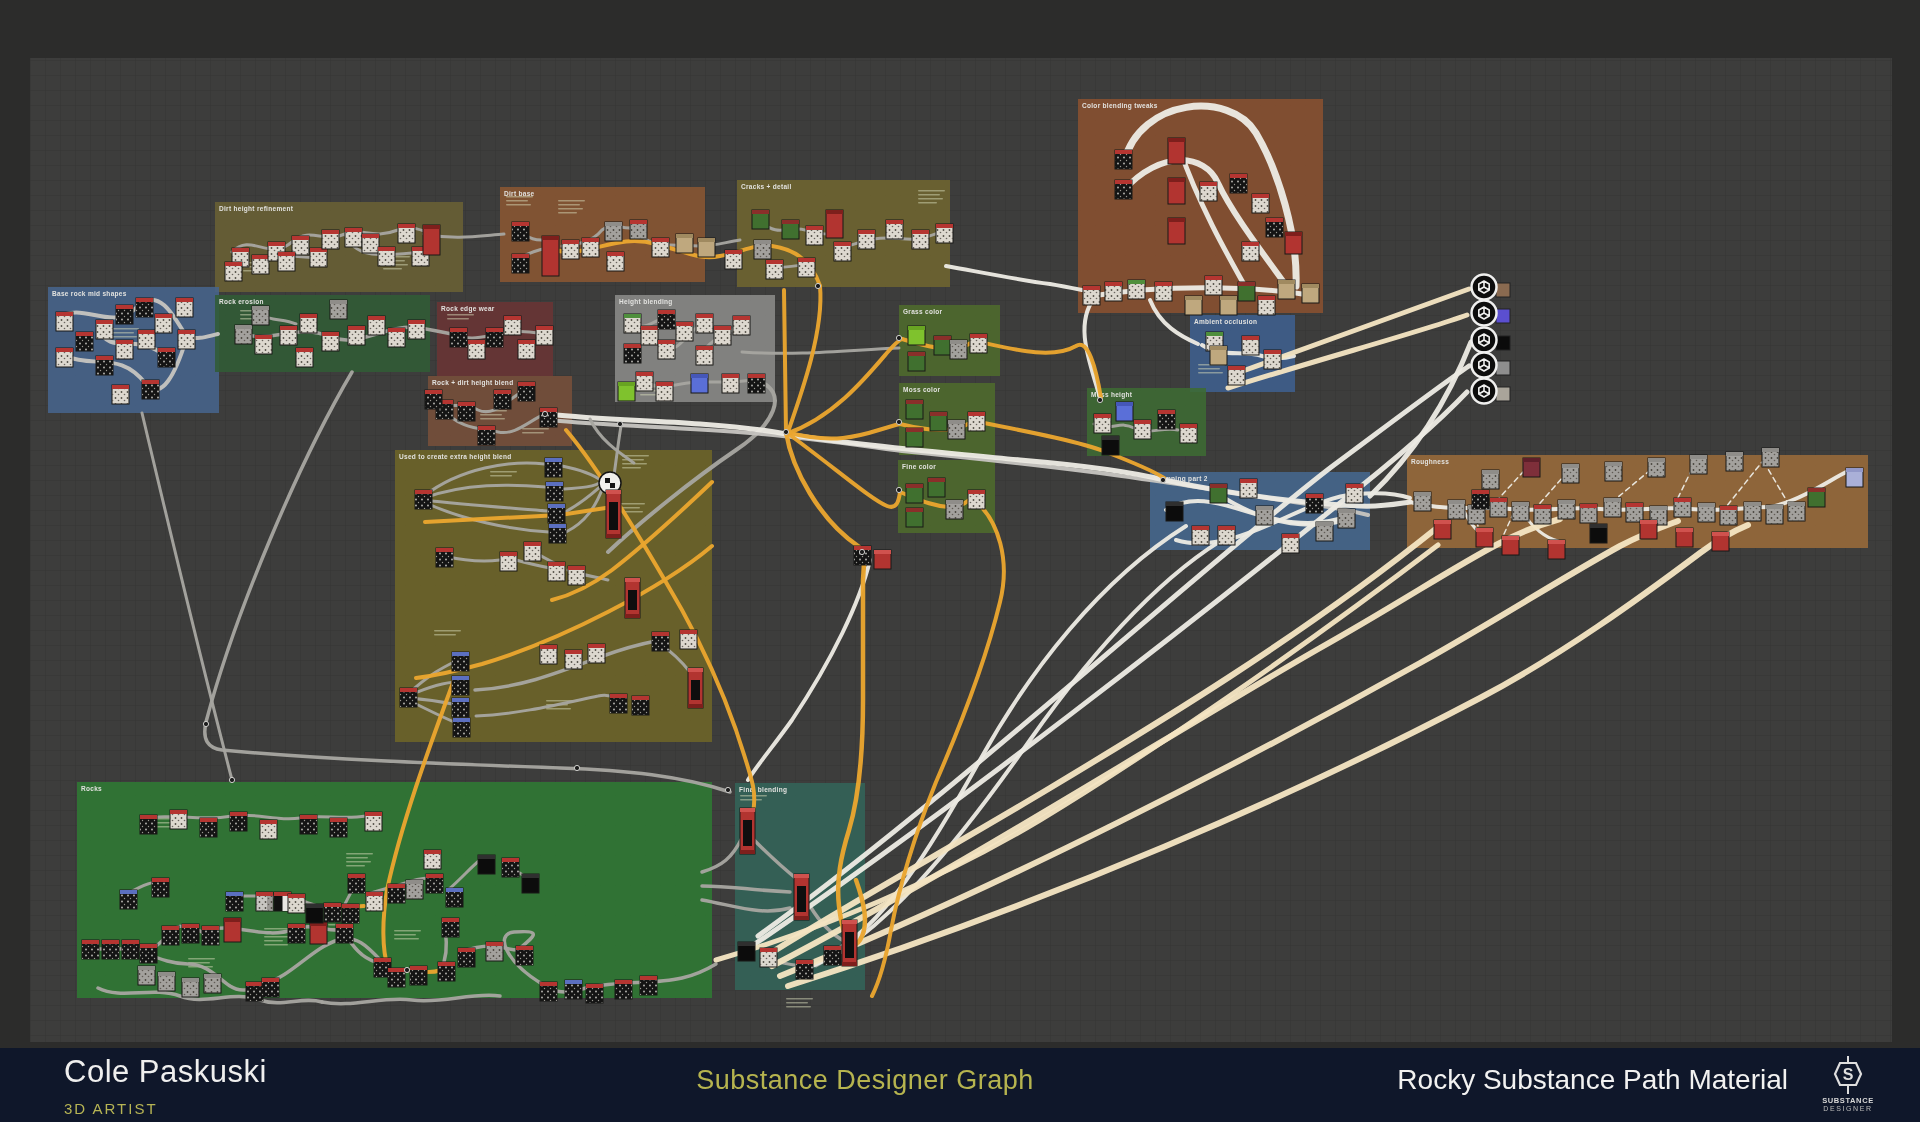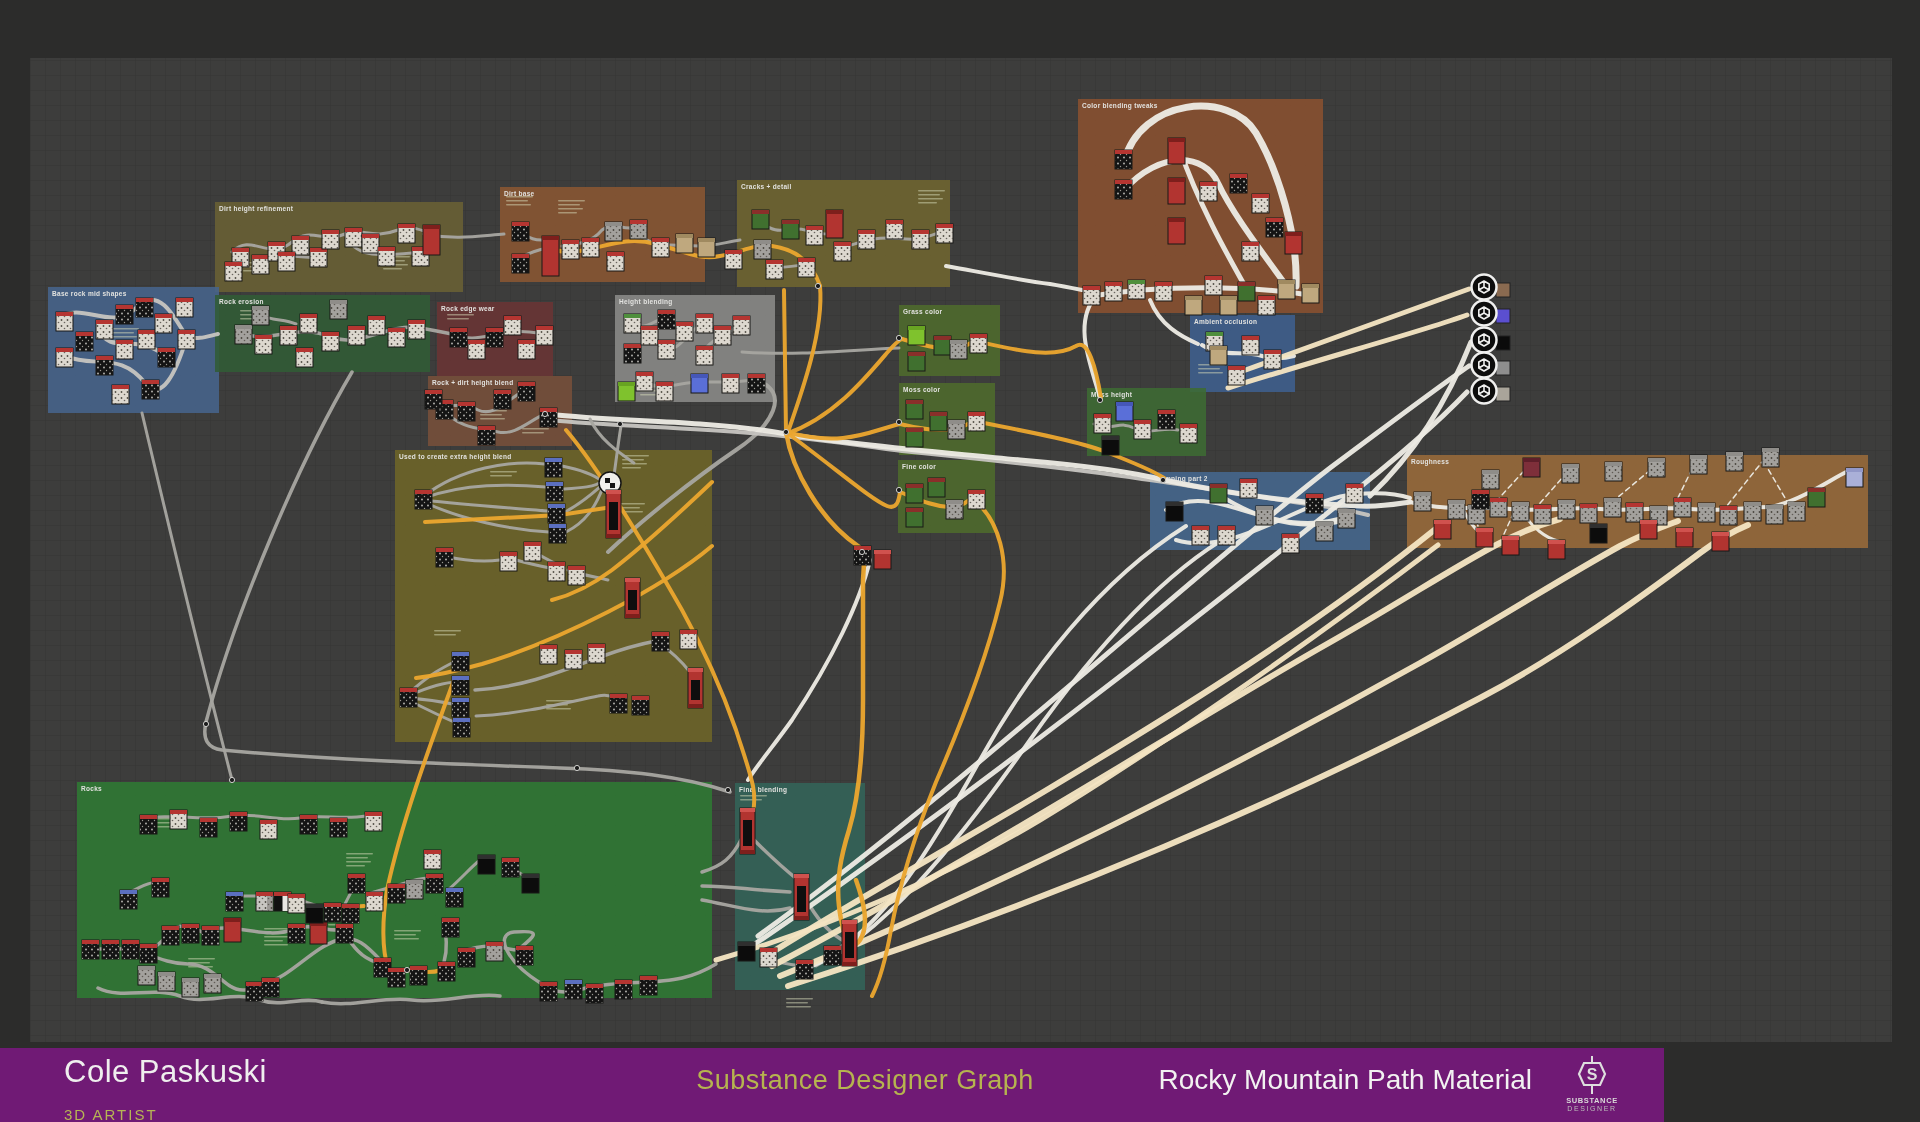--- a/index.html
+++ b/index.html
@@ -1,22 +1,22 @@
 <!DOCTYPE html>
 <html><head>
 <meta charset="utf-8">
 <style>
   html,body{margin:0;padding:0;background:#1e1e1e;}
   .page{position:relative;width:1920px;height:1122px;overflow:hidden;background:#2c2c2b;
         font-family:"Liberation Sans", sans-serif;}
   .canvas-wrap{position:absolute;left:0;top:0;width:1920px;height:1048px;}
-  .footer{position:absolute;left:0;top:1048px;width:1664px;height:74px;background:#701a75;}
+  .footer{position:absolute;left:0;top:1048px;width:1920px;height:74px;background:#0f172a;}
   .artist-block{position:absolute;left:64px;top:8px;}
   .artist-name{font-size:31px;color:#efefee;letter-spacing:.5px;line-height:1.05;}
-  .artist-role{font-size:15px;color:#b6b454;letter-spacing:2px;margin-top:17px;}
+  .artist-role{font-size:15px;color:#b6b454;letter-spacing:2px;margin-top:11px;}
   .center-title{position:absolute;left:865px;top:17px;transform:translateX(-50%);
         font-size:27px;color:#b6b44f;letter-spacing:.5px;white-space:nowrap;text-align:right;}
   .right-title{position:absolute;right:132px;top:16px;font-size:28px;color:#f2f2f1;white-space:nowrap;}
   .logo-box{position:absolute;right:44px;top:6px;width:56px;height:64px;text-align:center;color:#d9d9d8;}
   .logo-glyph{display:block;margin:0 auto;}
   .logo-t1{font-size:7.5px;font-weight:bold;letter-spacing:.6px;line-height:1.2;}
   .logo-t2{font-size:7px;letter-spacing:1.6px;line-height:1.1;color:#bdbdbc;}
 </style>
 </head>
 <body>
@@ -1707,21 +1707,21 @@
         </g>
     </svg>
   </div>
 
   <div class="footer">
     <div class="artist-block">
       <div class="artist-name">Cole Paskuski</div>
       <div class="artist-role">3D ARTIST</div>
     </div>
     <div class="center-title">Substance Designer Graph</div>
-    <div class="right-title">Rocky Mountain Path Material</div>
+    <div class="right-title">Rocky Substance Path Material</div>
     <div class="logo-box">
       <svg class="logo-glyph" width="40" height="42" viewBox="0 0 40 42">
         <line x1="20" y1="2" x2="20" y2="8" stroke="#dedede" stroke-width="2"></line>
         <path d="M12,9 L28,9 L33,20 L28,31 L12,31 L7,20 Z" fill="none" stroke="#dedede" stroke-width="2.2"></path>
         <line x1="20" y1="32" x2="20" y2="40" stroke="#dedede" stroke-width="2"></line>
         <text x="20" y="26" text-anchor="middle" font-family="Liberation Sans, sans-serif" font-size="16" font-weight="bold" fill="#dedede">S</text>
       </svg>
       <div class="logo-t1">SUBSTANCE</div>
       <div class="logo-t2">DESIGNER</div>
     </div>

